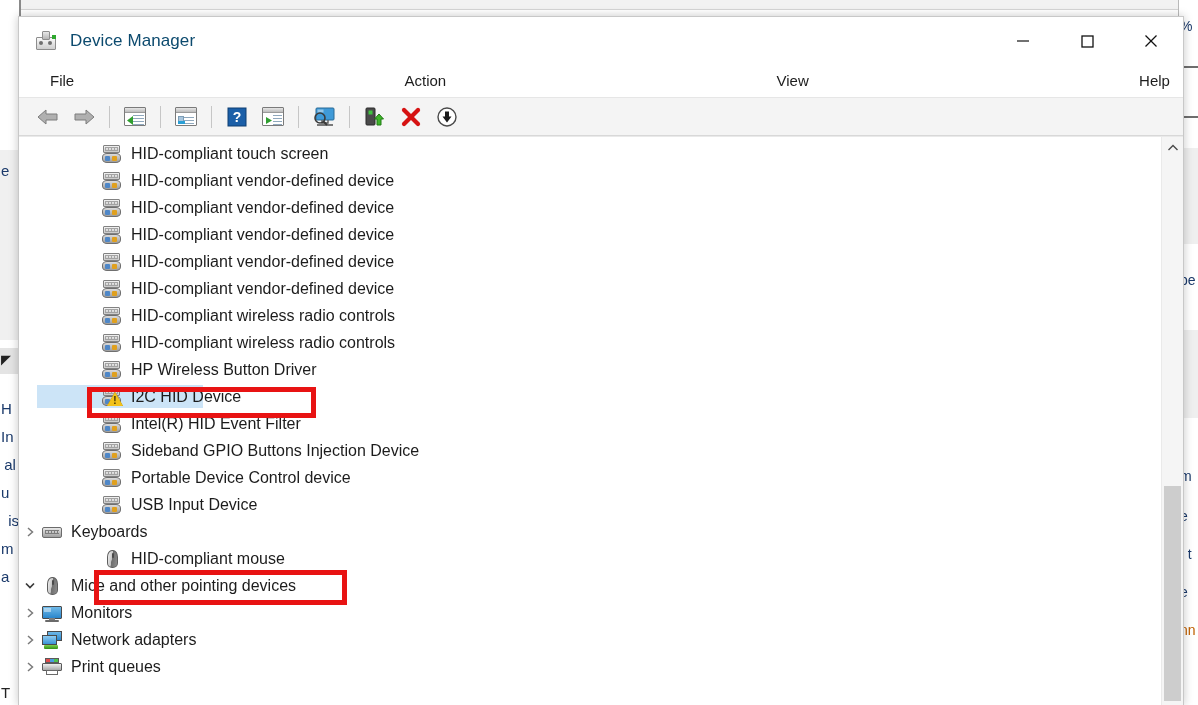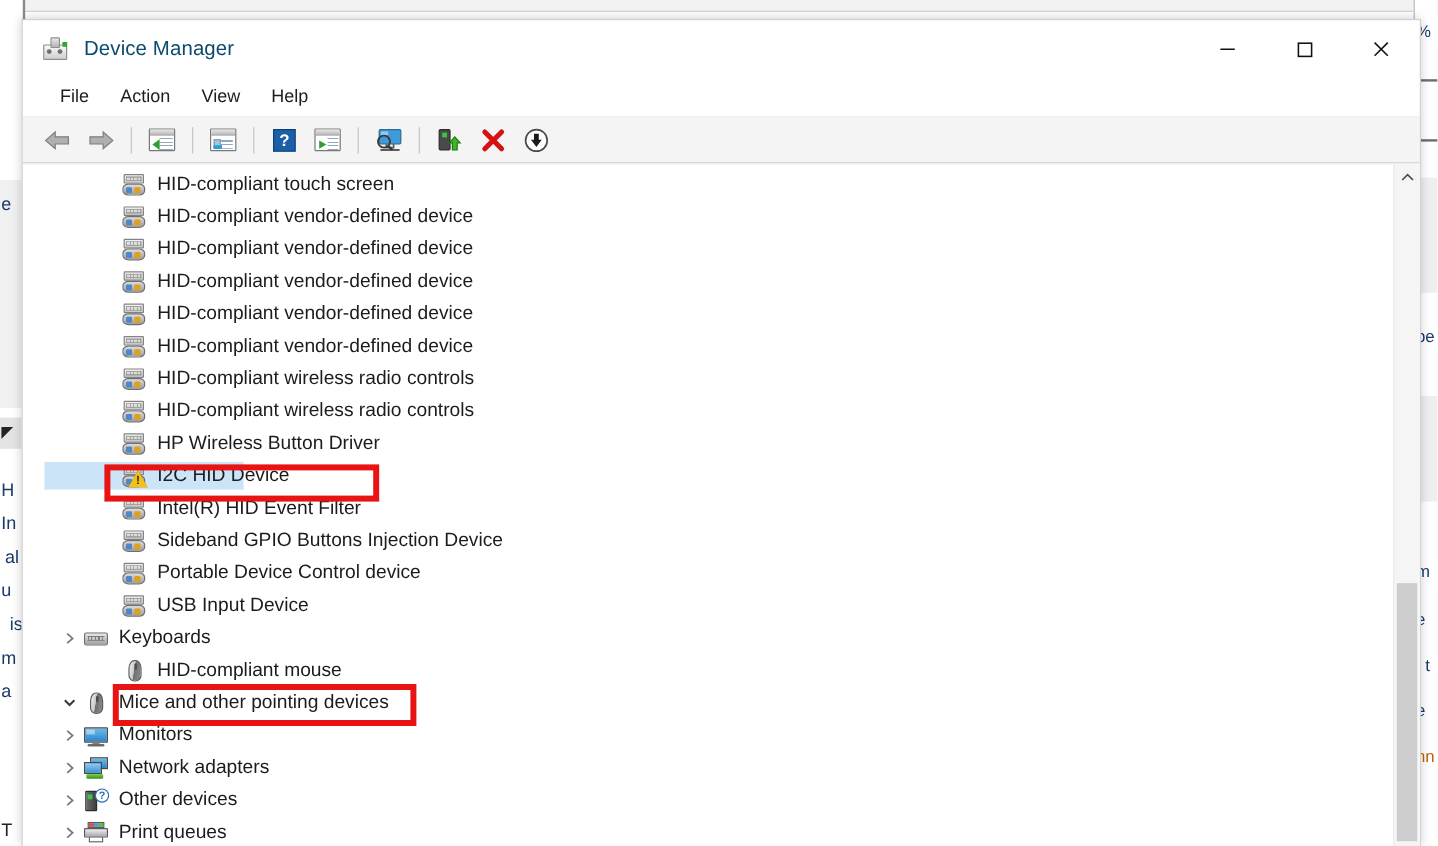--- a/index.html
+++ b/index.html
@@ -174,20 +174,21 @@
 
   
   .menubar {
     height: 34px;
     min-height: 34px;
     background: #ffffff;
     display: flex;
     align-items: center;
     padding-left: 18px;
     border-bottom: 1px solid #e6e6e6;
+    justify-content: space-between;
   }
   .menu-item {
     font-size: 15px;
     color: #1d1d1d;
     padding: 3px 13px 4px 13px;
     cursor: default;
     white-space: nowrap;
   }
 
   
@@ -265,21 +266,21 @@
     position: absolute;
     left: 18px;
     top: 2px;
     height: 23px;
     background: #cce4f7;
     z-index: 0;
   }
   .trow .tw, .trow .ticon, .trow .tlabel { position: relative; z-index: 1; }
 
   
-  .lvl1 { padding-left: 28px; }
+  .lvl1 { }
   .lvl2 { padding-left: 60px; }
 
   
   
   .ic-hid .kb {
     position: absolute;
     left: 2px; top: 1px;
     width: 17px; height: 8px;
     background: linear-gradient(#f2f2f2,#c9c9c9);
     border: 1px solid #828282;
@@ -904,33 +905,20 @@
             <span class="gbase"></span>
           </span>
           <span class="tlabel">Network adapters</span>
         </div>
         <div class="trow lvl1">
           <span class="tw">
             <svg width="11" height="12" viewBox="0 0 11 12">
               <path d="M3 2 L7.5 6 L3 10" fill="none" stroke="#7a7a7a" stroke-width="1.5"></path>
             </svg>
           </span>
-          <span class="ticon ic-other">
-            <span class="tower"></span>
-            <span class="led"></span>
-            <span class="q"></span>
-          </span>
-          <span class="tlabel">Other devices</span>
-        </div>
-        <div class="trow lvl1">
-          <span class="tw">
-            <svg width="11" height="12" viewBox="0 0 11 12">
-              <path d="M3 2 L7.5 6 L3 10" fill="none" stroke="#7a7a7a" stroke-width="1.5"></path>
-            </svg>
-          </span>
           <span class="ticon ic-print">
             <span class="top"></span>
             <span class="body"></span>
             <span class="out"></span>
           </span>
           <span class="tlabel">Print queues</span>
         </div>
       </div>
 
     <div class="vscroll">

